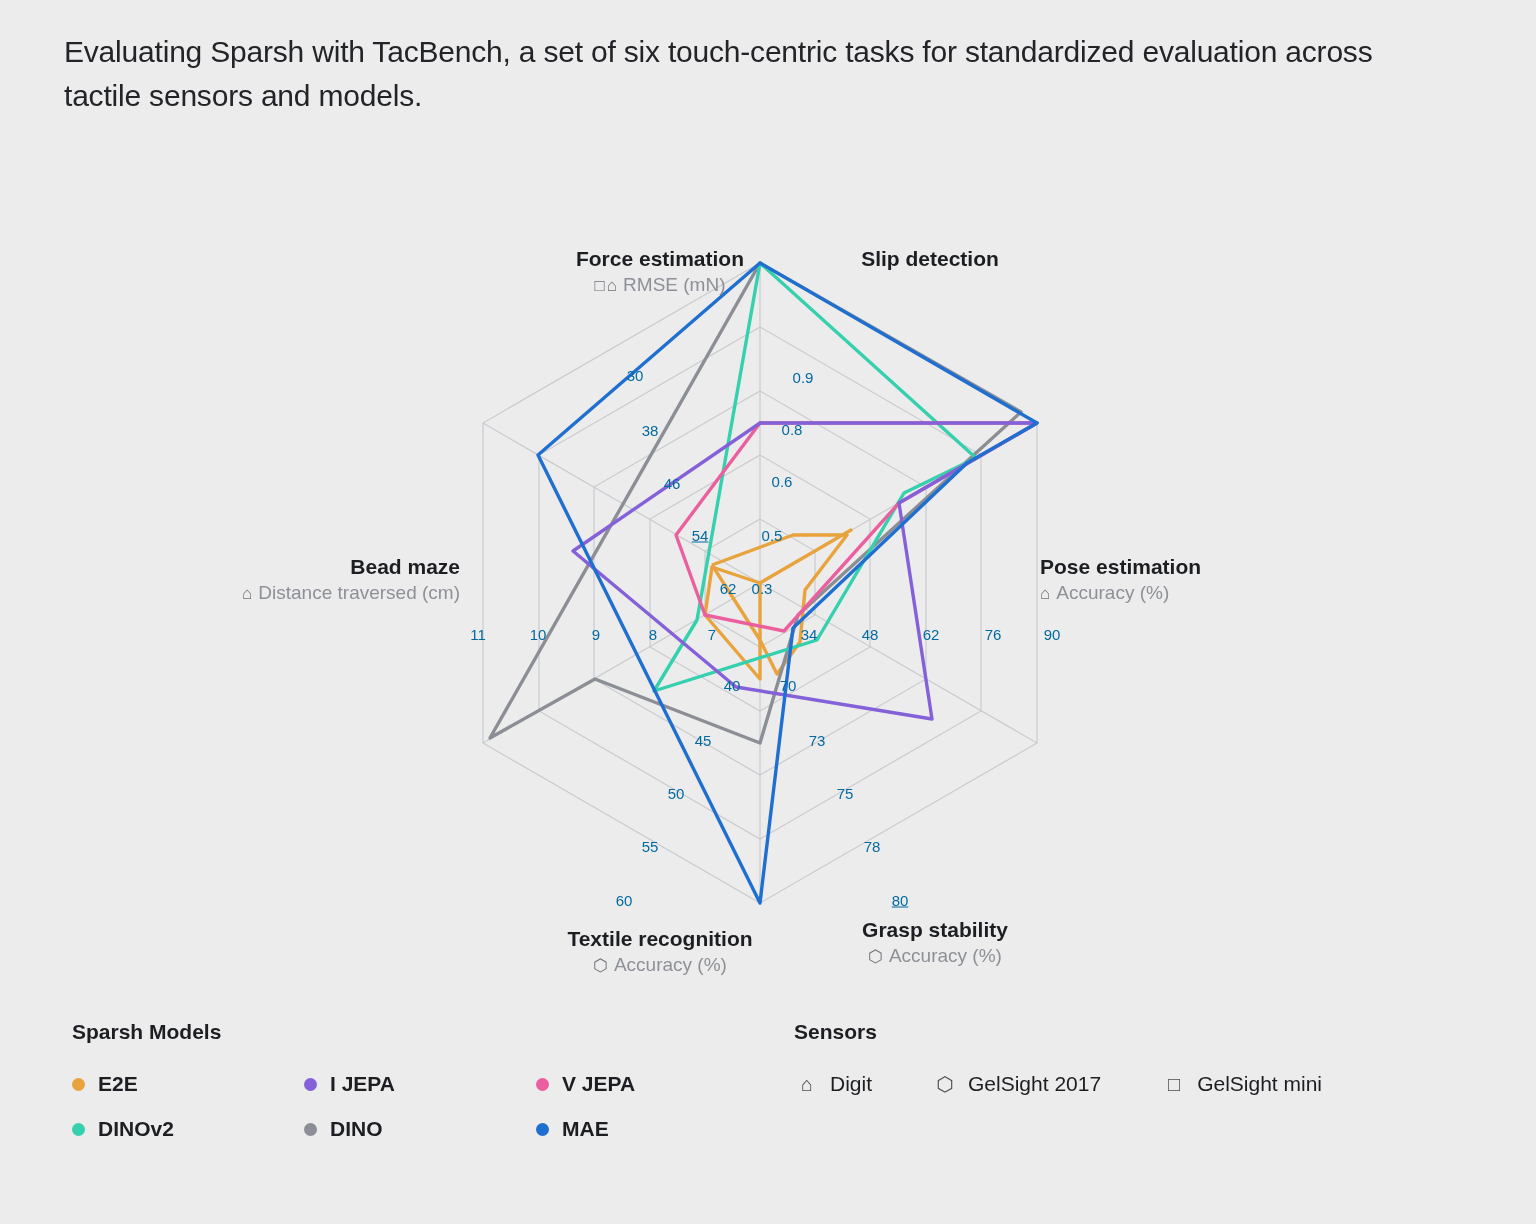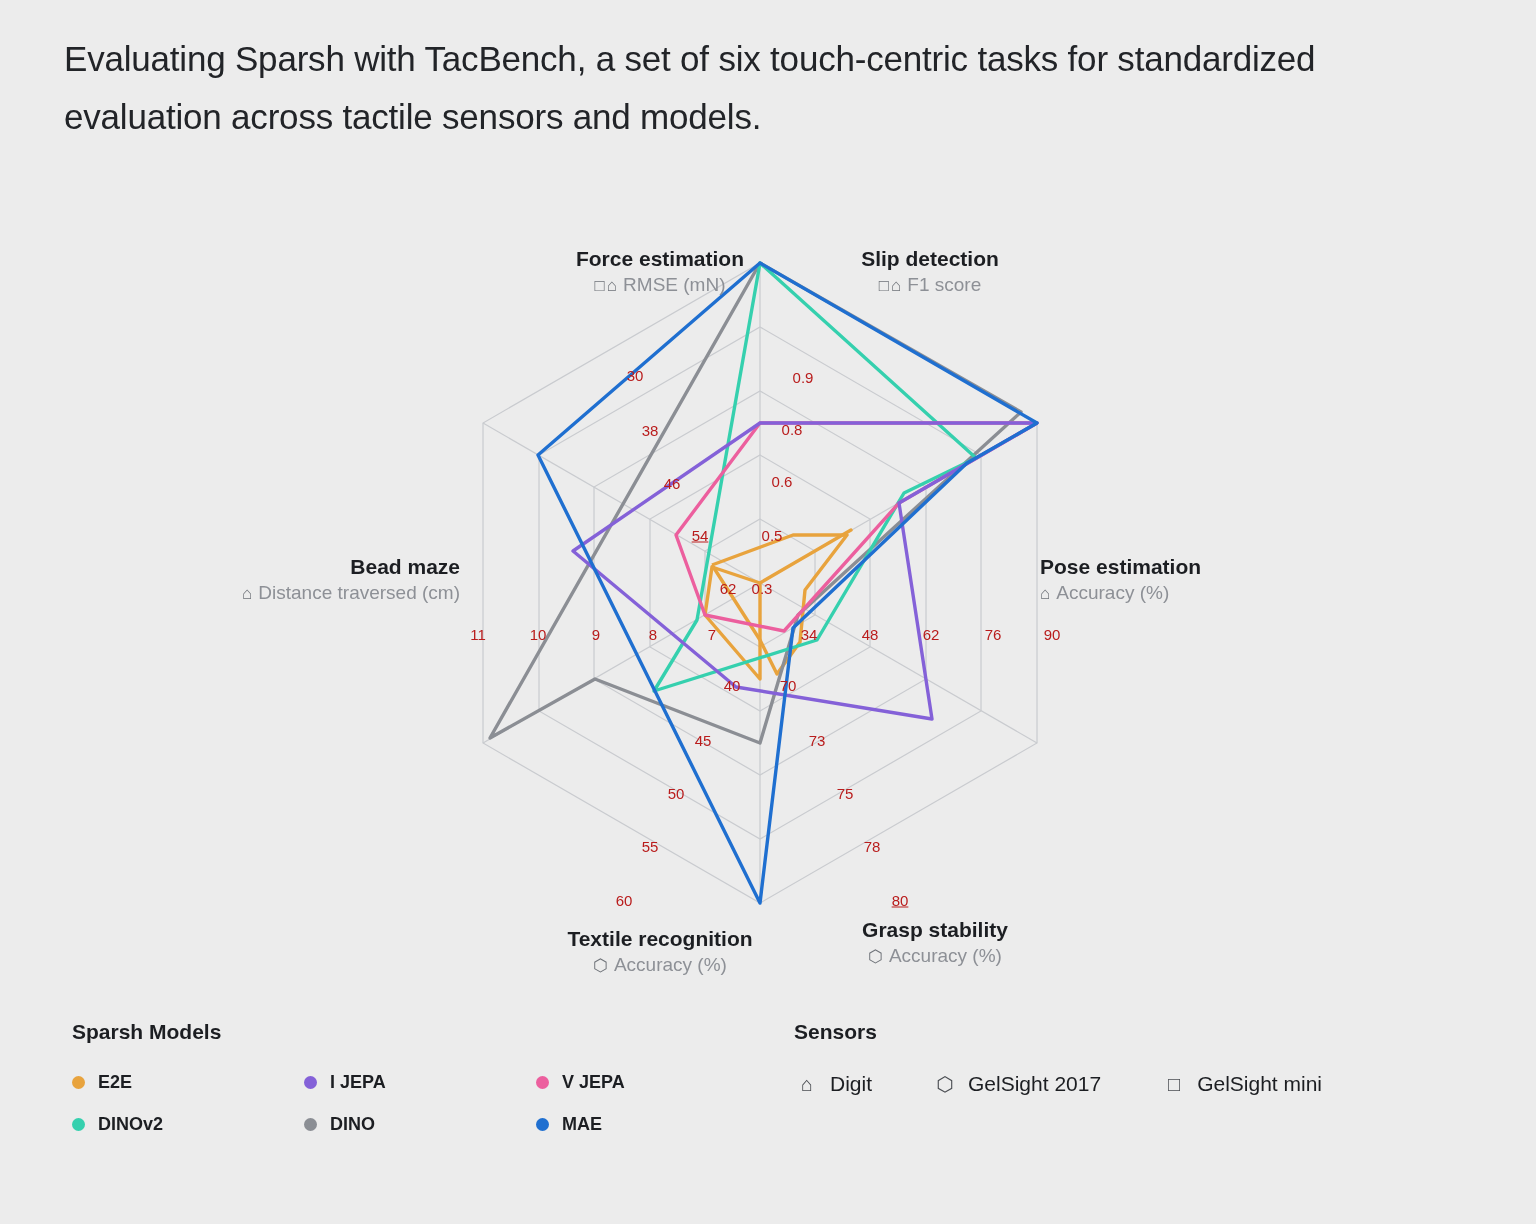--- a/index.html
+++ b/index.html
@@ -18,22 +18,22 @@
     width: 1536px;
     height: 1224px;
     background: #ececec;
     box-sizing: border-box;
   }
   .title {
     position: absolute;
     left: 64px;
     top: 30px;
     width: 1340px;
-    font-size: 35px;
-    line-height: 58px;
+    font-size: 30px;
+    line-height: 44px;
     color: #222428;
     font-weight: 400;
     letter-spacing: -0.2px;
   }
 
   
   #chart-area {
     position: absolute;
     left: 380px;
     top: 215px;
@@ -68,21 +68,21 @@
     letter-spacing: 2px;
     margin-right: 4px;
   }
   .axis-label.left  { text-align: right; }
   .axis-label.right { text-align: left; }
 
   
   .tick {
     position: absolute;
     font-size: 15px;
-    color: #b91c1c;
+    color: #0369a1;
     white-space: nowrap;
     transform: translate(-50%, -50%);
   }
 
   
   #legend {
     position: absolute;
     left: 64px;
     top: 1020px;
     width: 1410px;
@@ -98,21 +98,21 @@
 
   .model-grid {
     margin-top: 28px;
     display: grid;
     grid-template-columns: 232px 232px 232px;
     grid-row-gap: 21px;
   }
   .legend-item {
     display: flex;
     align-items: center;
-    font-size: 18px;
+    font-size: 21px;
     font-weight: 700;
     color: #1c1e22;
   }
   .dot {
     width: 13px;
     height: 13px;
     border-radius: 50%;
     margin-right: 13px;
     flex: none;
   }
@@ -216,23 +216,20 @@
 
     <div class="axis-label" style="left:80px; top:32px; width:400px;">
       <span>Force estimation</span>
       <div class="axis-sub">
         <span class="sym">□⌂</span><span>RMSE (mN)</span>
       </div>
     </div>
 
     <div class="axis-label" style="left:340px; top:32px; width:420px;">
       <span>Slip detection</span>
-      <div class="axis-sub">
-        <span class="sym">□⌂</span><span>F1 score</span>
-      </div>
     </div>
 
     <div class="axis-label right" style="left:660px; top:340px; width:420px;">
       <span>Pose estimation</span>
       <div class="axis-sub">
         <span class="sym">⌂</span><span>Accuracy (%)</span>
       </div>
     </div>
 
     <div class="axis-label left" style="left:-340px; top:340px; width:420px;">

